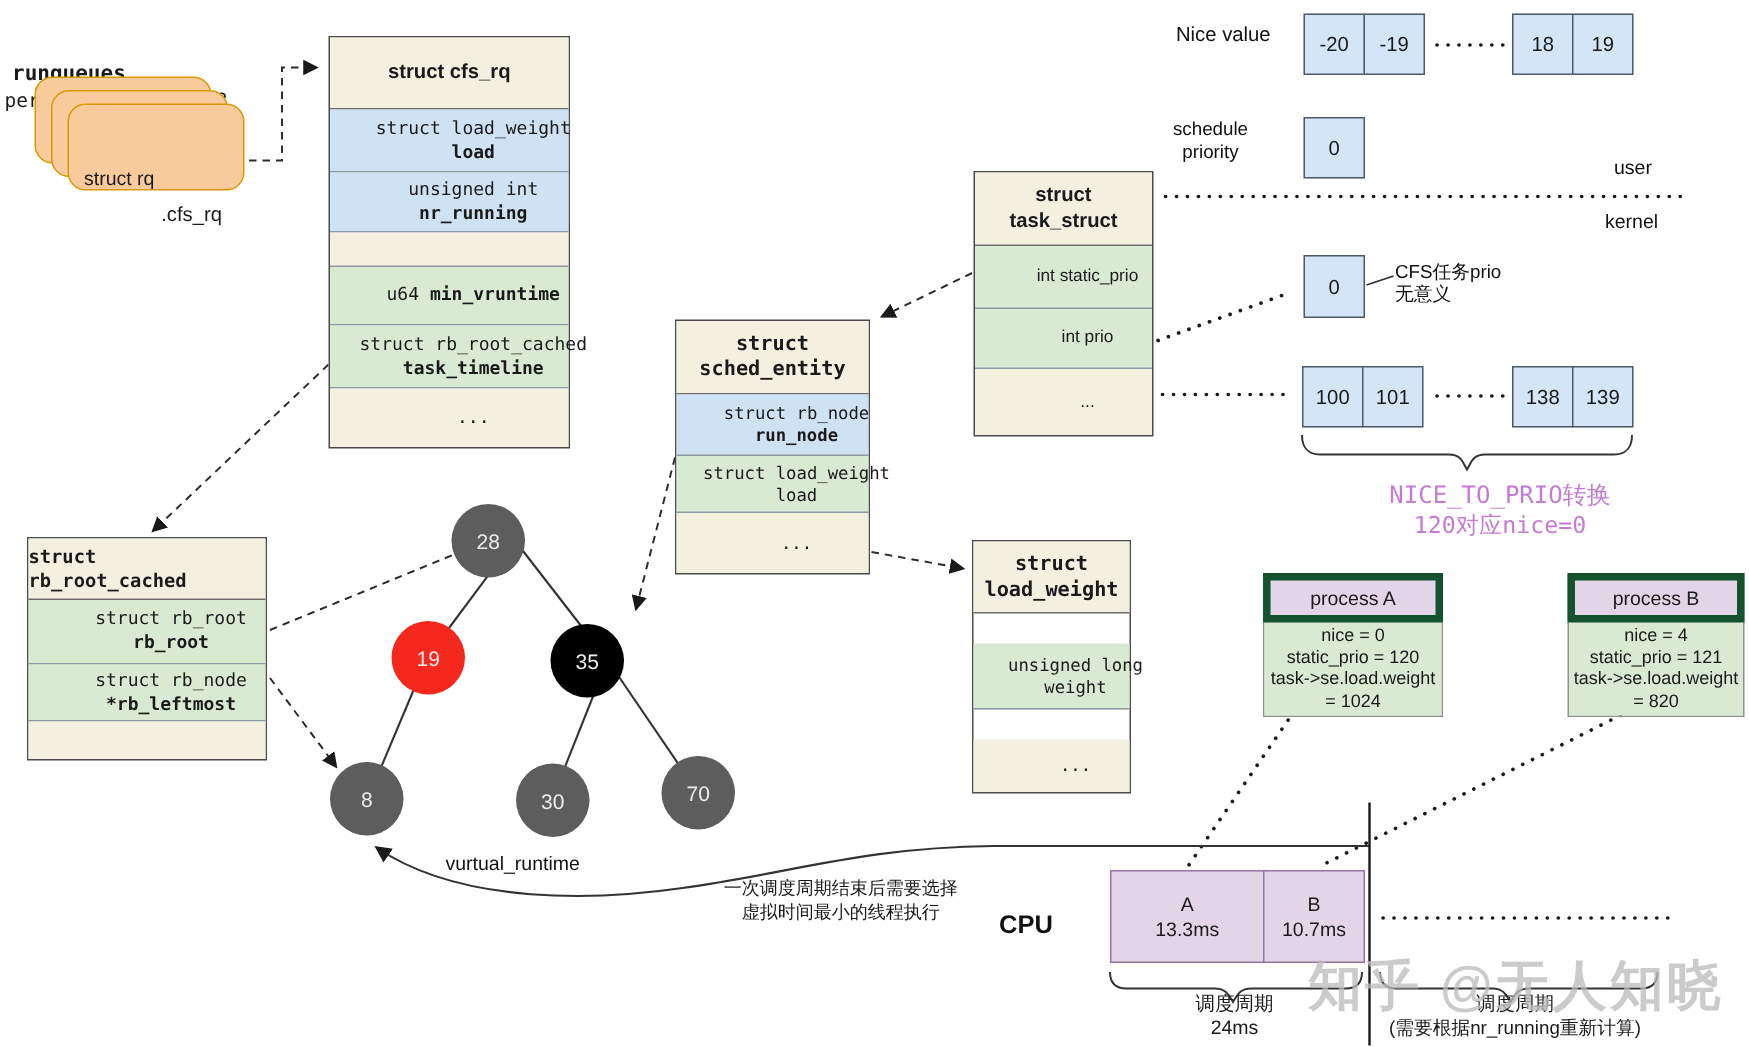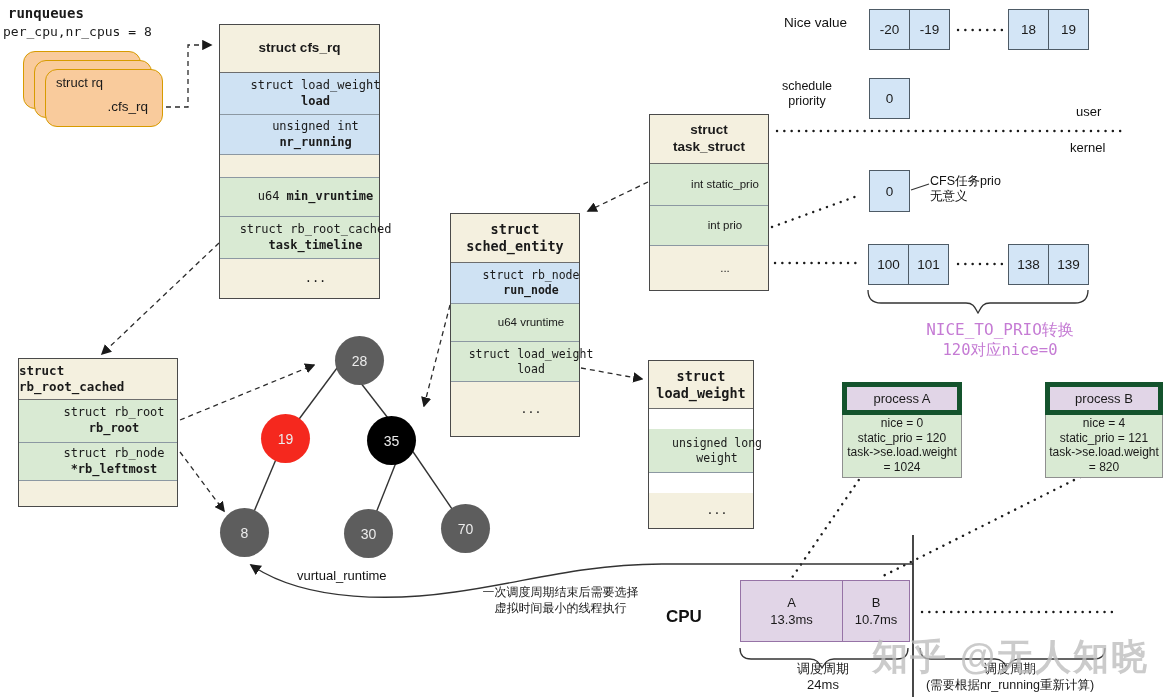--- a/index.html
+++ b/index.html
@@ -1,19 +1,19 @@
 <!DOCTYPE html>
 <html><head>
 <meta charset="utf-8">
 <style>
   html,body{margin:0;padding:0;background:#fff;}
   body{position:relative;width:1166px;height:698px;overflow:hidden;
        font-family:"Liberation Sans",sans-serif;color:#1a1a1a;}
   .mono{font-family:"DejaVu Sans Mono",monospace;}
-  .abs{position:absolute;}
+  .abs{position:absolute;margin-top:36px;}
   
   .sbox{position:absolute;display:flex;flex-direction:column;border:1.6px solid #4a4a4a;
         background:#fff;z-index:2;box-sizing:border-box;}
   .sbox .hdr{background:#f4f0df;display:flex;flex-direction:column;justify-content:center;
         align-items:center;font-weight:bold;font-size:13.5px;border-bottom:1px solid #6d6d6d;
         box-sizing:border-box;line-height:1.25;}
   .sbox .row{display:flex;flex-direction:column;justify-content:center;align-items:center;
         font-size:12px;line-height:1.3;border-bottom:1px solid #8c98a2;box-sizing:border-box;
         white-space:nowrap;padding-left:32px;}
   .sbox .row:last-child{border-bottom:none;}
@@ -160,23 +160,20 @@
   </div>
 <div class="sbox b-se" style="left:450px;top:213px;width:130px">
     <div class="hdr mono">
       <div>struct</div>
       <div>sched_entity</div>
     </div>
     <div class="row bg-blue mono">
       <div><span>struct rb_node</span></div>
       <div><span style="font-weight: bold;">run_node</span></div>
     </div>
-    <div class="row bg-green">
-      <div><span>u64 vruntime</span></div>
-    </div>
     <div class="row bg-green mono">
       <div><span>struct load_weight</span></div>
       <div><span>load</span></div>
     </div>
     <div class="row bg-cream mono">
       <div><span>...</span></div>
     </div>
   </div>
 <div class="sbox b-ts" style="left:649px;top:114px;width:120px">
     <div class="hdr">
@@ -214,21 +211,21 @@
       <div><span>struct rb_root</span></div>
       <div><span style="font-weight: bold;">rb_root</span></div>
     </div>
     <div class="row bg-green mono">
       <div><span>struct rb_node</span></div>
       <div><span style="font-weight: bold;">*rb_leftmost</span></div>
     </div>
     <div class="row bg-cream"></div>
   </div>
 
-<div class="node" style="left: 335px; top: 336px; background: rgb(93, 93, 93);">28</div>
+<div class="node" style="left: 301px; top: 336px; background: rgb(93, 93, 93);">28</div>
 <div class="node" style="left: 261px; top: 414px; background: rgb(245, 40, 30);">19</div>
 <div class="node" style="left: 367px; top: 416px; background: #000000;">35</div>
 <div class="node" style="left: 220px; top: 508px; background: rgb(93, 93, 93);">8</div>
 <div class="node" style="left: 344px; top: 509px; background: rgb(93, 93, 93);">30</div>
 <div class="node" style="left: 441px; top: 504px; background: rgb(93, 93, 93);">70</div>
 <div class="lab" style="left:297px;top:568px">vurtual_runtime</div>
 
 <div class="lab" style="left:784px;top:15px;font-size:13.5px">Nice value</div>
 <div class="cell" style="left:869px;top:9px">-20</div>
 <div class="cell" style="left:909px;top:9px">-19</div>

